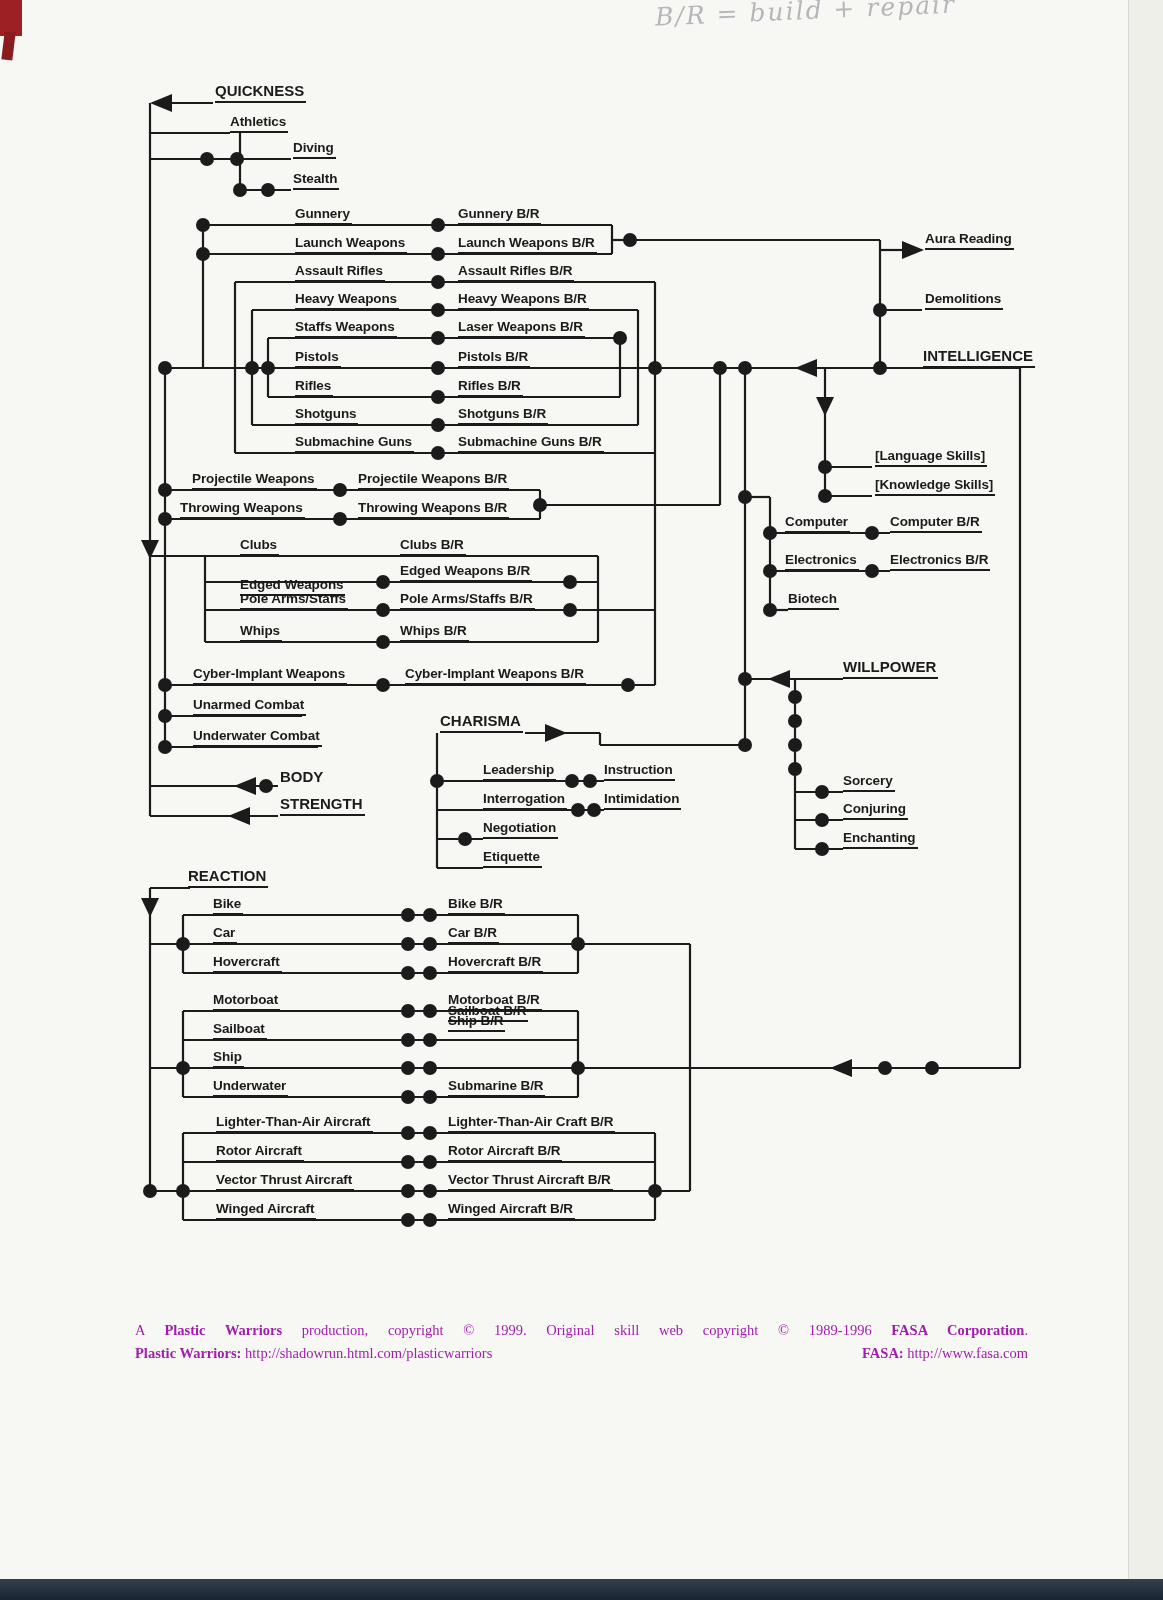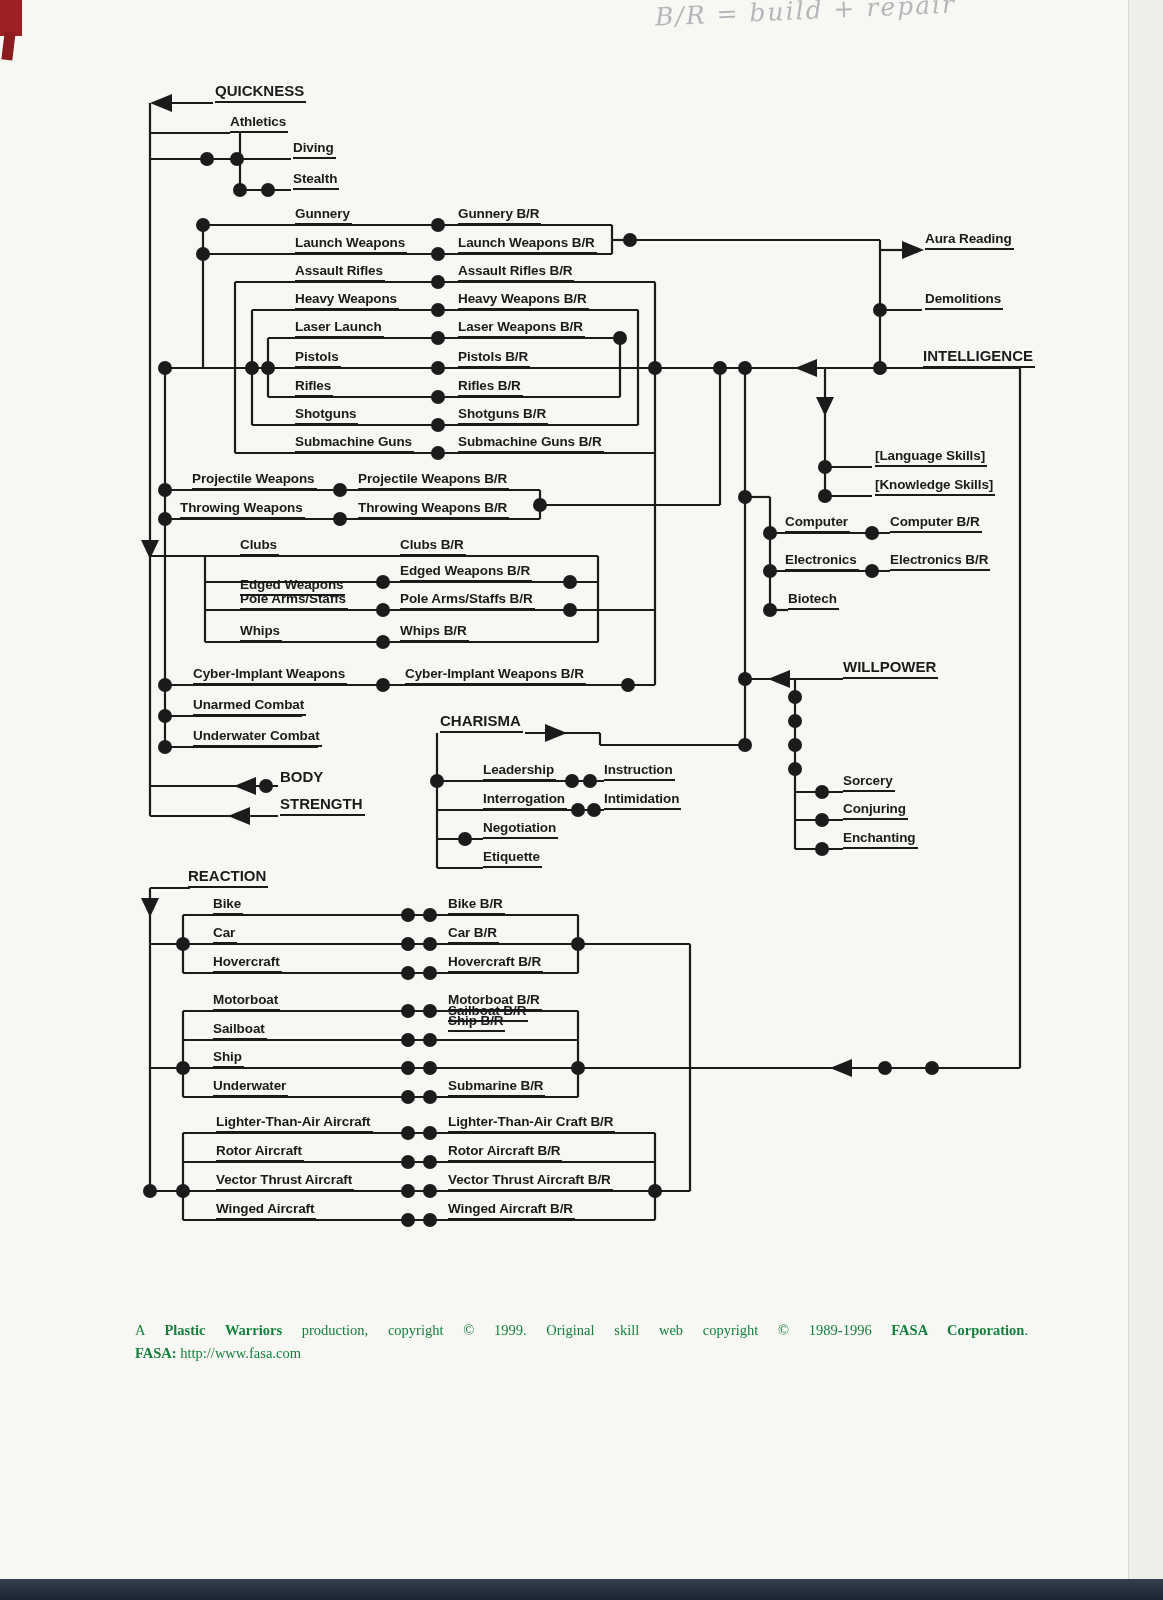--- a/index.html
+++ b/index.html
@@ -7,21 +7,21 @@
         font-family:"Liberation Sans",sans-serif;}
   svg.web{position:absolute;left:0;top:0;}
   .node{position:absolute;white-space:nowrap;color:#1b1b1b;
         font:bold 13.5px/15px "Liberation Sans",sans-serif;letter-spacing:-0.1px;
         border-bottom:2.4px solid #1b1b1b;padding:0 2px 2px 0;}
   .attr{font-size:15px;line-height:17px;letter-spacing:0;}
   .noline{border-bottom:none;}
   .handnote{position:absolute;left:655px;top:-4px;color:#b6b6ba;
         font:italic 25px/30px "DejaVu Serif",serif;letter-spacing:2px;
         transform:rotate(-2.5deg);}
-  .footer{position:absolute;left:135px;width:893px;color:#15803d;
+  .footer{position:absolute;left:135px;width:893px;color:#a21caf;
         font:14.5px/21px "Liberation Serif",serif;}
   .f-just{text-align:justify;text-align-last:justify;word-spacing:2px;margin:0 0 2px 0;}
   .f-row{display:flex;justify-content:space-between;margin-top:2px;}
   .redmark1{position:absolute;left:0;top:0;width:22px;height:36px;background:#9d2024;}
   .redmark2{position:absolute;left:3px;top:32px;width:11px;height:28px;background:#8a1b1f;transform:rotate(7deg);}
   .bottombar{position:absolute;left:0;right:0;bottom:0;height:21px;
         background:linear-gradient(#33404f,#1a2330);}
   .rightedge{position:absolute;right:0;top:0;bottom:21px;width:34px;background:#efefea;
         border-left:1px solid #d9d9d2;}
 </style>
@@ -263,21 +263,21 @@
   <div class="node" style="left:293px;top:171px">Stealth</div>
 
   <div class="node" style="left:295px;top:206px">Gunnery</div>
   <div class="node" style="left:458px;top:206px">Gunnery B/R</div>
   <div class="node" style="left:295px;top:235px">Launch Weapons</div>
   <div class="node" style="left:458px;top:235px">Launch Weapons B/R</div>
   <div class="node" style="left:295px;top:263px">Assault Rifles</div>
   <div class="node" style="left:458px;top:263px">Assault Rifles B/R</div>
   <div class="node" style="left:295px;top:291px">Heavy Weapons</div>
   <div class="node" style="left:458px;top:291px">Heavy Weapons B/R</div>
-  <div class="node" style="left:295px;top:319px">Laser Launch</div>
+  <div class="node" style="left:295px;top:319px">Staffs Weapons</div>
   <div class="node" style="left:458px;top:319px">Laser Weapons B/R</div>
   <div class="node" style="left:295px;top:349px">Pistols</div>
   <div class="node" style="left:458px;top:349px">Pistols B/R</div>
   <div class="node" style="left:295px;top:378px">Rifles</div>
   <div class="node" style="left:458px;top:378px">Rifles B/R</div>
   <div class="node" style="left:295px;top:406px">Shotguns</div>
   <div class="node" style="left:458px;top:406px">Shotguns B/R</div>
   <div class="node" style="left:295px;top:434px">Submachine Guns</div>
   <div class="node" style="left:458px;top:434px">Submachine Guns B/R</div>
 
@@ -347,20 +347,21 @@
   <div class="node" style="left:216px;top:1143px">Rotor Aircraft</div>
   <div class="node" style="left:448px;top:1143px">Rotor Aircraft B/R</div>
   <div class="node" style="left:216px;top:1172px">Vector Thrust Aircraft</div>
   <div class="node" style="left:448px;top:1172px">Vector Thrust Aircraft B/R</div>
   <div class="node" style="left:216px;top:1201px">Winged Aircraft</div>
   <div class="node" style="left:448px;top:1201px">Winged Aircraft B/R</div>
 
   <div class="footer" style="top:1320px">
     <p class="f-just"><span>A </span><b>Plastic Warriors</b><span> production, copyright © 1999. Original skill web copyright © 1989-1996 </span><b>FASA Corporation</b><span>.</span></p>
     <div class="f-row">
+      <span><b>Plastic Warriors:</b><span> http://shadowrun.html.com/plasticwarriors</span></span>
       <span><b>FASA:</b><span> http://www.fasa.com</span></span>
     </div>
   </div>
 
   <div class="redmark1"></div>
   <div class="redmark2"></div>
   <div class="rightedge"></div>
   <div class="bottombar"></div>
 
 </div>

